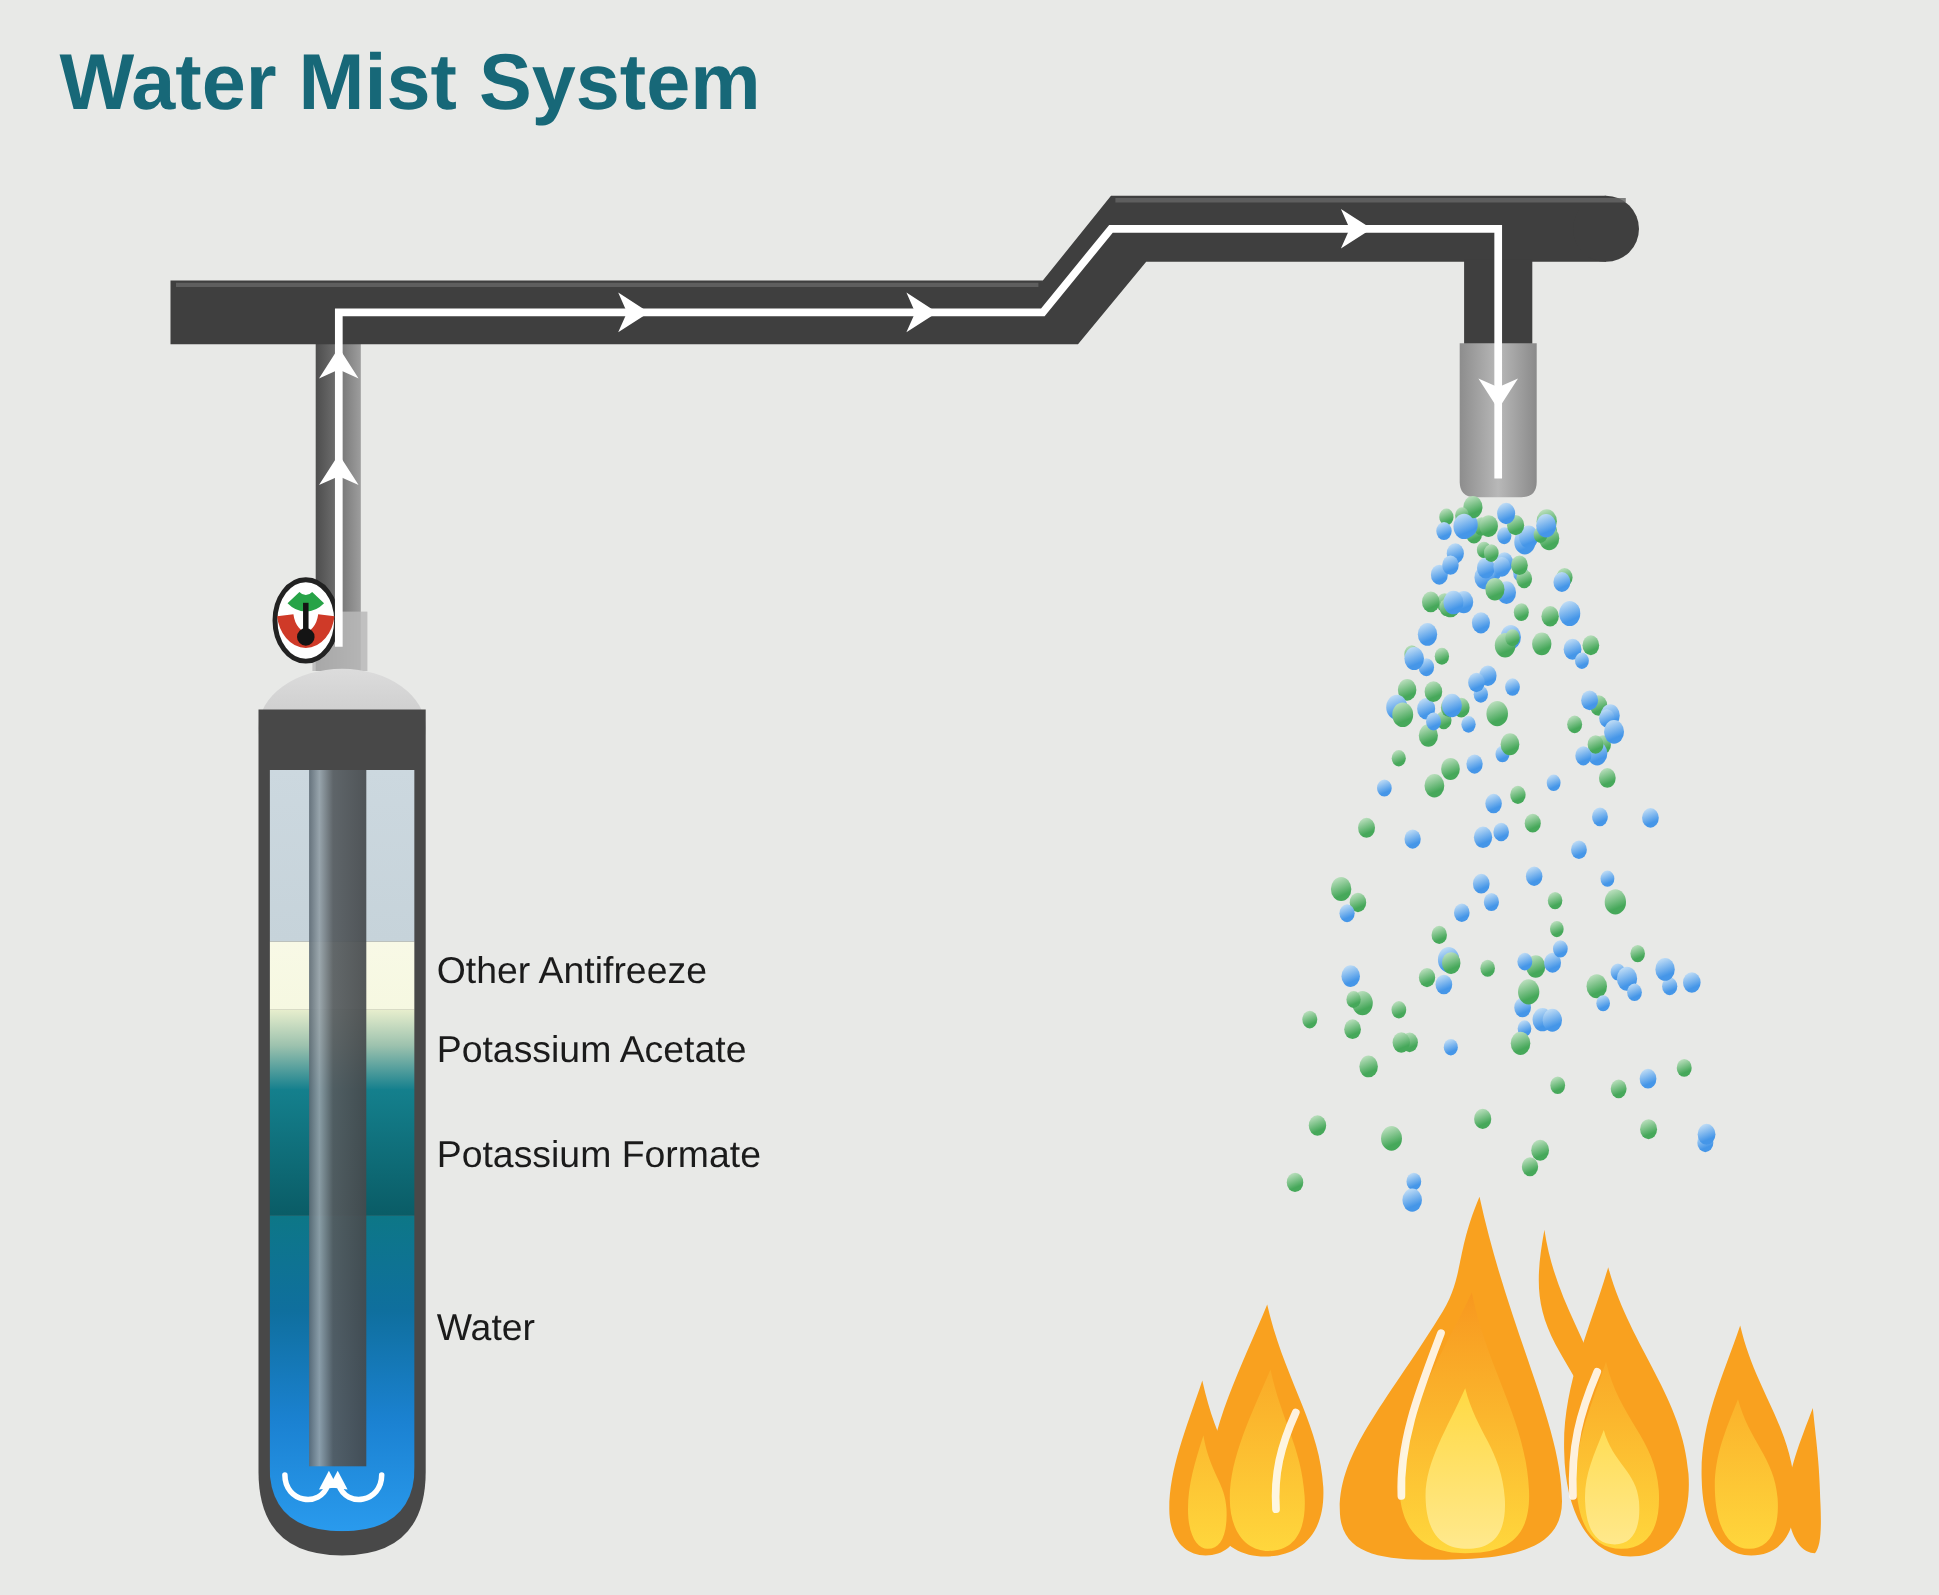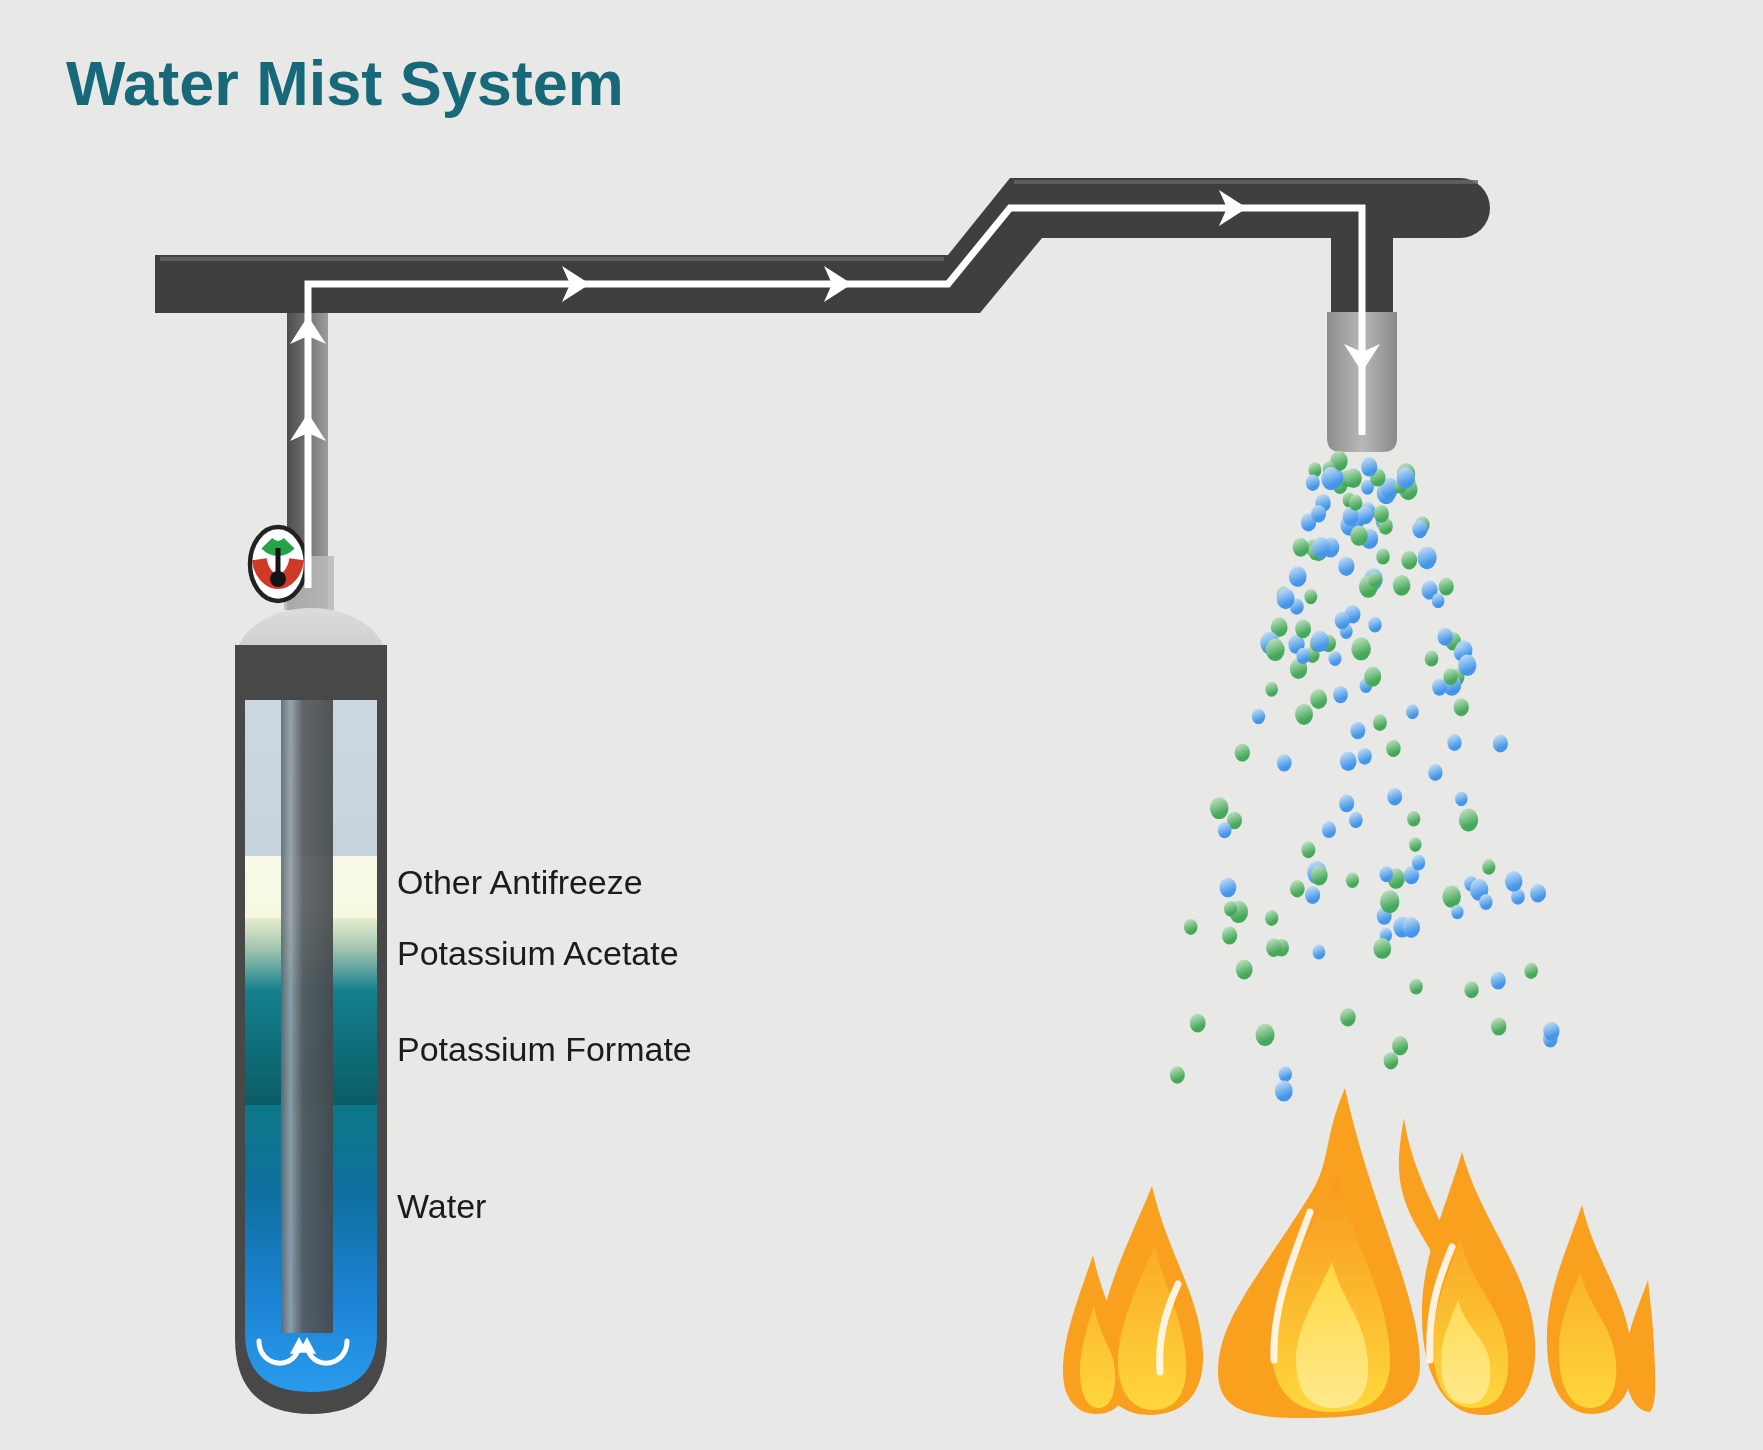--- a/index.html
+++ b/index.html
@@ -2,22 +2,22 @@
 <html><head>
 <meta charset="utf-8">
 <style>
   html,body{margin:0;padding:0;background:#d7d8d6;}
   .stage{
     position:relative;width:1763px;height:1450px;overflow:hidden;
     background:#e8e9e7;
     font-family:"Liberation Sans", sans-serif;
   }
   .page-title{
-    position:absolute;left:54px;top:38px;margin:12px;
-    font-size:63px;font-weight:bold;letter-spacing:0px;line-height:1.05;
+    position:absolute;left:54px;top:38px;margin:0;
+    font-size:72px;font-weight:bold;letter-spacing:0px;line-height:1.05;
     font-family:"Liberation Sans", sans-serif;
   }
   svg.diagram{position:absolute;left:0;top:0;}
   .layer-label{
     font-size:34px;fill:#1b1b1b;
     font-family:"Liberation Sans", sans-serif;
   }
 </style>
 </head>
 <body>

